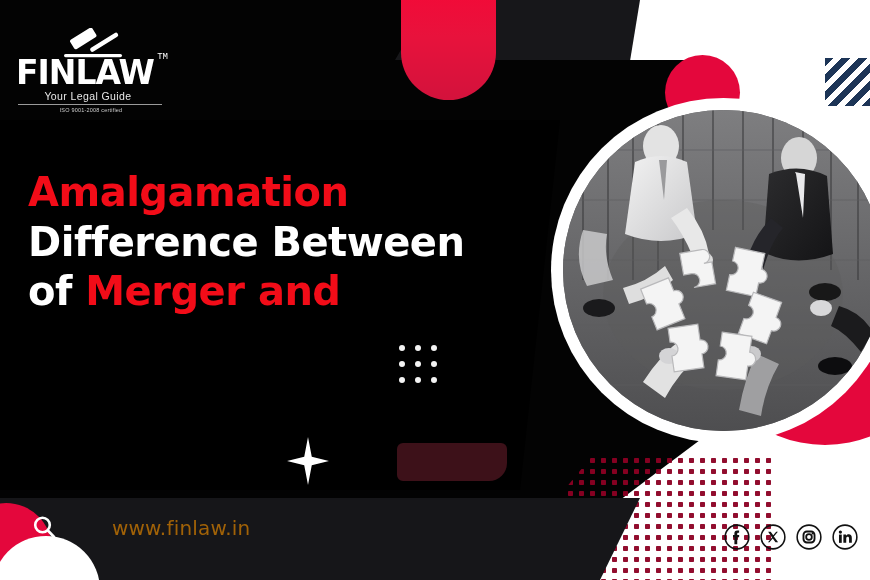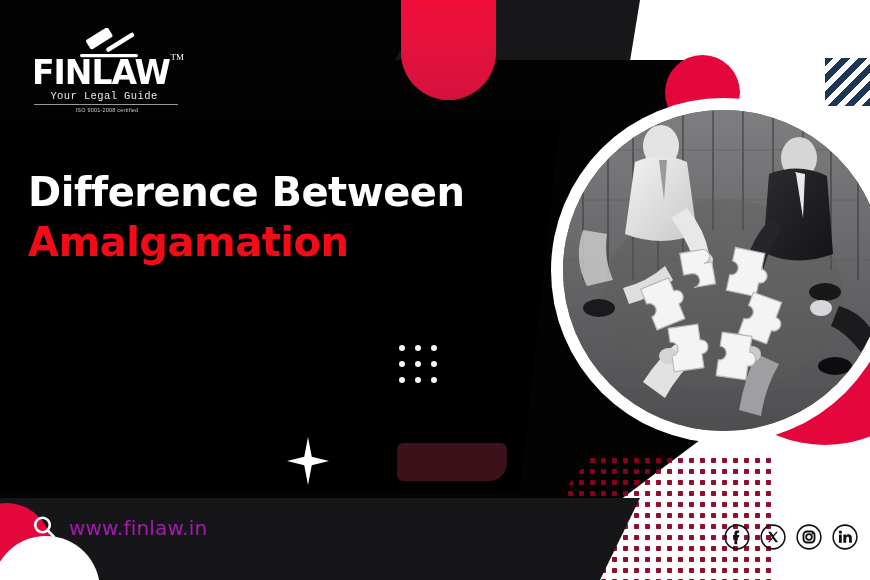--- a/index.html
+++ b/index.html
@@ -140,37 +140,37 @@
     border-radius:50%;
   }
   .white-circle-bl {
     position:absolute; left:-8px; top:536px;
     width:108px; height:108px;
     background:#ffffff;
     border-radius:50%;
   }
 
   
-  .logo { position:absolute; left:16px; top:30px; width:150px;margin-left:16px; }
+  .logo { position:absolute; left:16px; top:30px; width:150px; }
   .logo-gavel { position:absolute; left:48px; top:-2px; width:60px; height:30px; }
   .logo-word {
     font-family:"DejaVu Sans", sans-serif;
     font-weight:bold;
     font-size:33px;
     letter-spacing:-1px;
     color:#ffffff;
     line-height:1;
     padding-top:26px;
   }
   .logo-tm {
     position:absolute; right:-2px; top:22px;
-    font-size:9px; color:#ffffff; font-family:Liberation Serif, serif;
+    font-size:9px; color:#ffffff; font-family:Liberation Mono, monospace;
   }
   .logo-tag {
-    font-family:Liberation Mono, monospace;
+    font-family:Liberation Sans, sans-serif;
     font-size:10.5px;
     color:#e8e8e8;
     text-align:center;
     letter-spacing:.4px;
     margin-top:1px;
     padding-right:6px;
   }
   .logo-rule { height:1px; background:#9a9a9a; margin:2px 4px 2px 2px; }
   .logo-iso {
     font-family:"Liberation Sans", sans-serif;
@@ -194,21 +194,21 @@
   .headline .hl-red { color:#f20c18; }
   .headline .line { display:block; white-space:nowrap; }
 
   
   .url-row {
     position:absolute; left:32px; top:515px;
     display:flex; align-items:center; gap:12px;
   }
   .url-text {
     font-family:"DejaVu Sans", sans-serif;
-    font-size:20px; color:#a21caf; letter-spacing:.2px;
+    font-size:20px; color:#a16207; letter-spacing:.2px;margin-left:43px;
   }
 
   
   .social {
     position:absolute; left:724px; top:524px;
     display:flex; gap:10px; align-items:center;
   }
   .social .s-ic { width:26px; height:26px; display:block; }
 </style>
 </head>
@@ -357,22 +357,23 @@
       </g>
     </svg>
     <div class="logo-word">FINLAW</div>
     <span class="logo-tm">TM</span>
     <div class="logo-tag">Your Legal Guide</div>
     <div class="logo-rule"></div>
     <div class="logo-iso">ISO 9001-2008 certified</div>
   </div>
 
   <div class="headline">
+    <span class="line hl-red">Amalgamation</span>
     <span class="line">Difference Between</span>
-    <span class="line hl-red">Amalgamation</span>
+    <span class="line"><span>of </span><span class="hl-red">Merger and</span></span>
   </div>
 
   <div class="url-row">
     <svg width="25" height="25" viewBox="0 0 25 25">
       <circle cx="10.5" cy="10" r="7.3" fill="none" stroke="#ffffff" stroke-width="2.6"></circle>
       <line x1="15.8" y1="15.4" x2="22" y2="22" stroke="#ffffff" stroke-width="2.8" stroke-linecap="round"></line>
     </svg>
     <span class="url-text">www.finlaw.in</span>
   </div>
 

